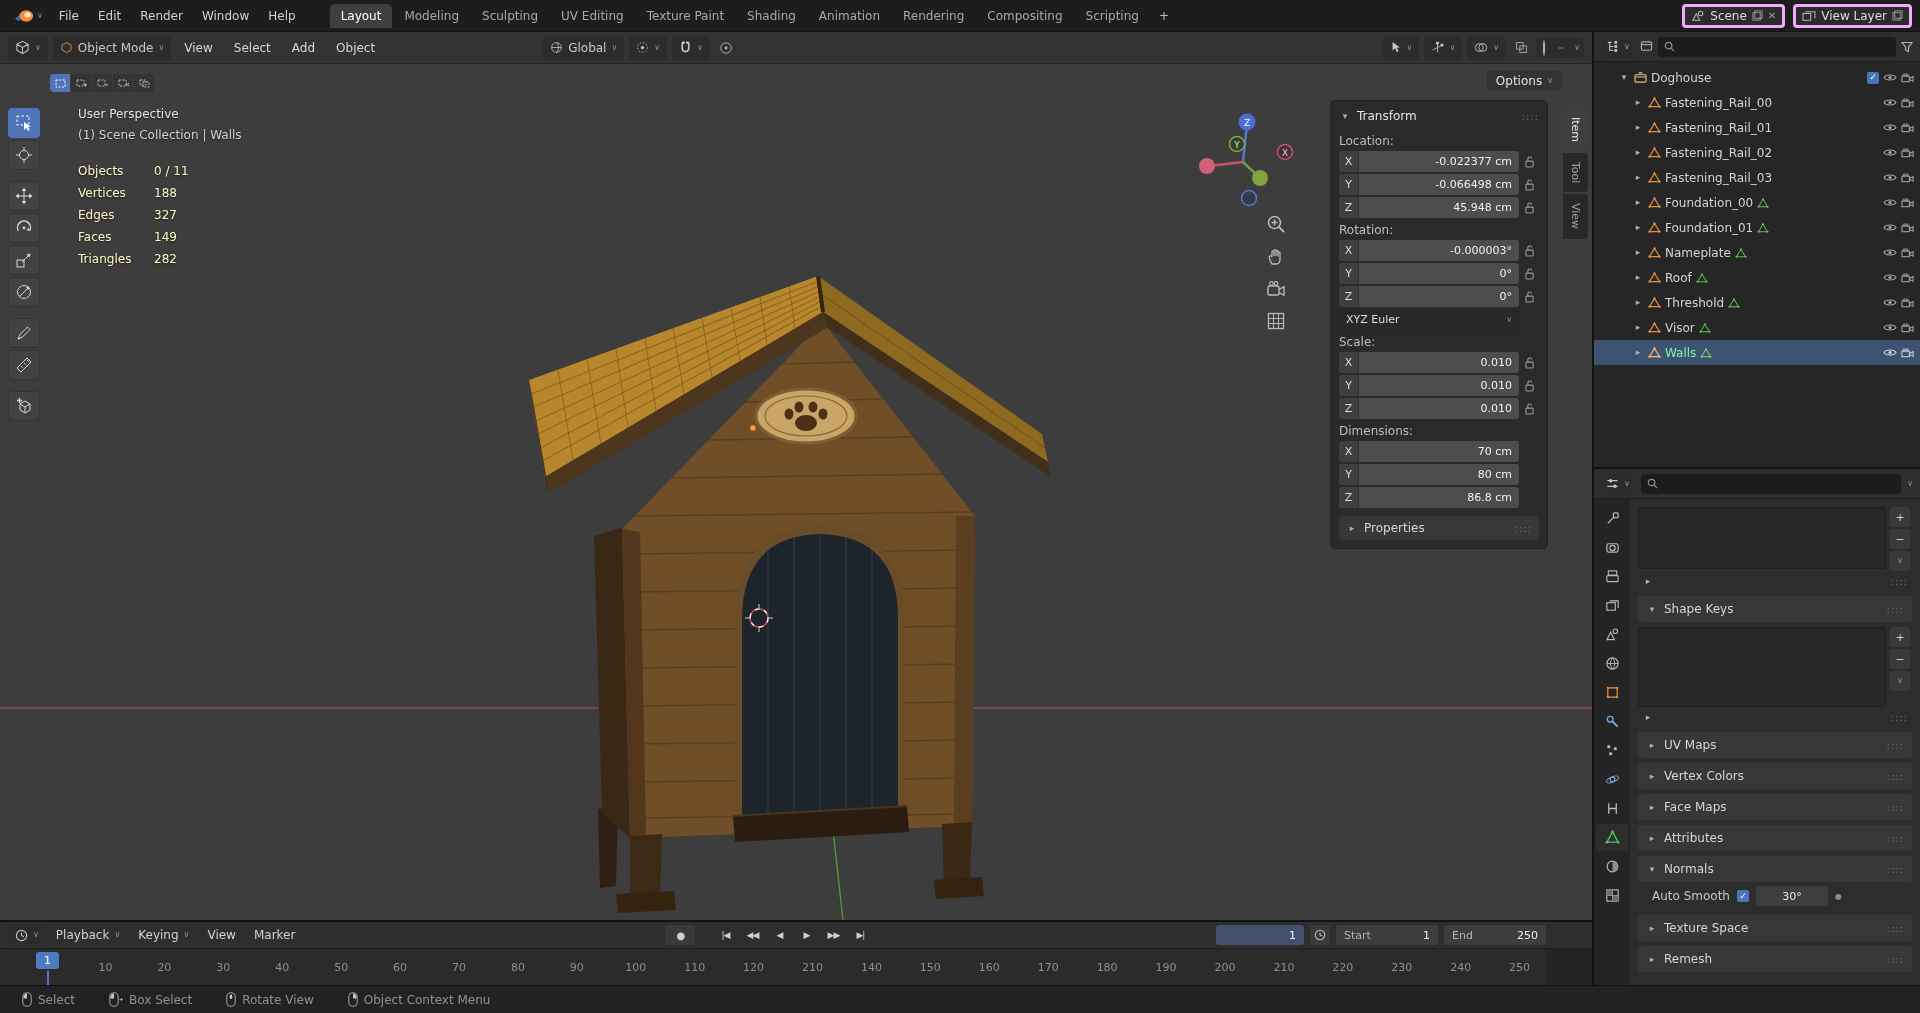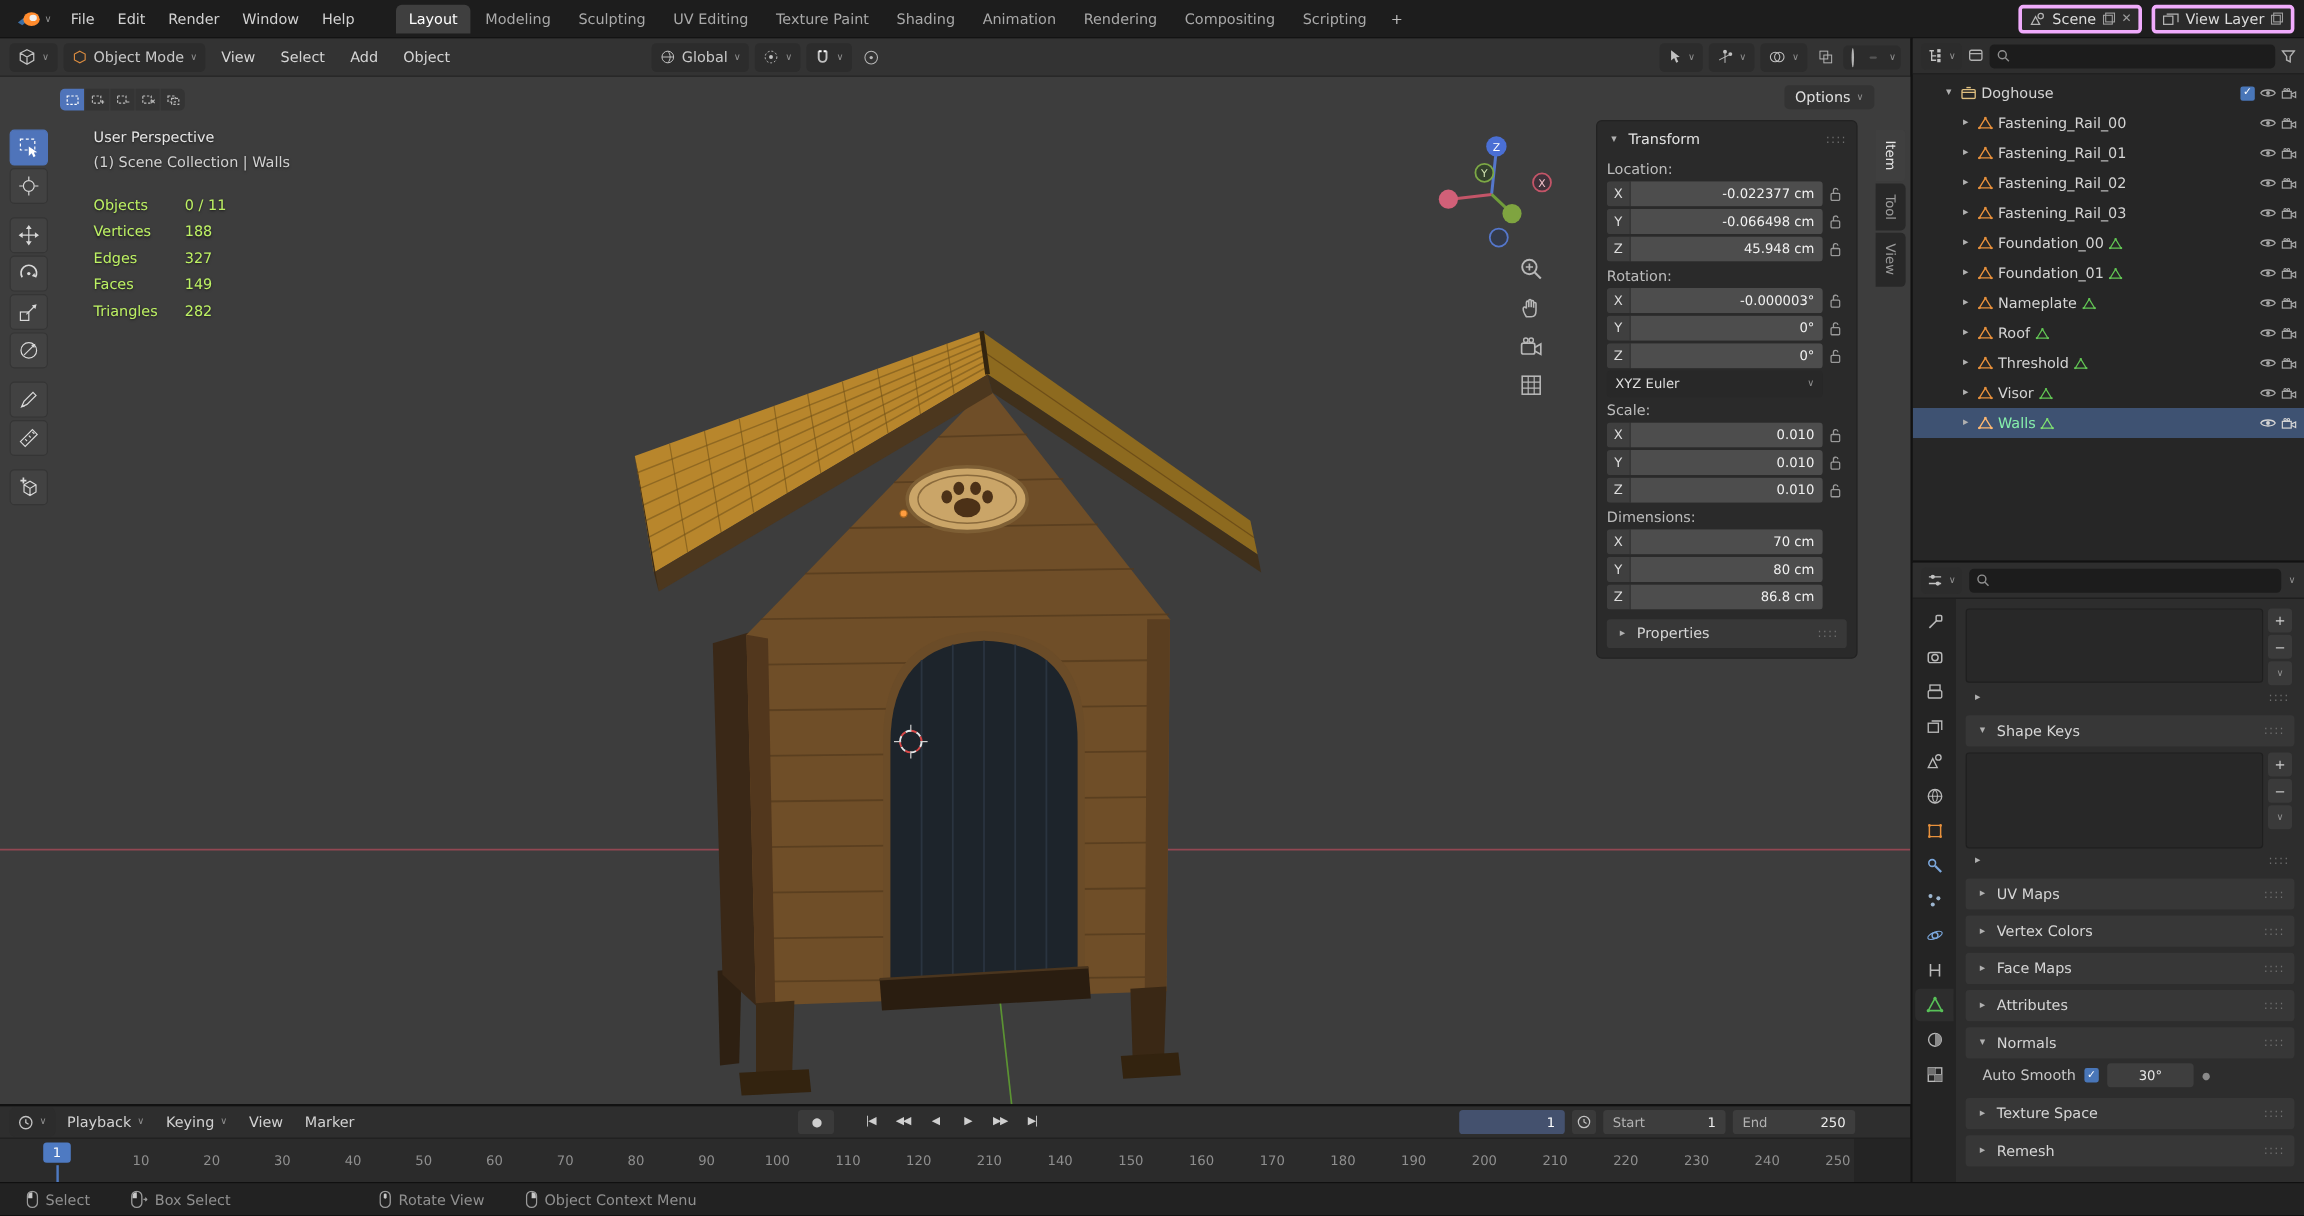--- a/index.html
+++ b/index.html
@@ -46,21 +46,21 @@
 .selmode:last-child{border-radius:0 4px 4px 0}
 .selmode.active{background:#4f74ba}
 .toolbar{position:absolute;left:8px;top:44px;display:flex;flex-direction:column;gap:2px;z-index:4}
 .tool{width:32px;height:30px;background:#424242;border:1px solid #353535;border-radius:4px;display:flex;align-items:center;justify-content:center}
 .tool.active{background:#4f74ba;border-color:#4f74ba}
 .tool-gap{height:7px}
 .vp-info{position:absolute;left:78px;top:40px;z-index:3;text-shadow:0 1px 2px rgba(0,0,0,.55)}
 .vp-info .l1{color:#e6e6e6;line-height:21px}
 .vp-info .l2{color:#d2d2d2;line-height:21px}
 .stats{margin-top:14px}
-.stat-row{display:flex;line-height:22px;color:#bef264}
+.stat-row{display:flex;line-height:22px;color:#fef9c3}
 .stat-row .sl{width:76px}
 .options-btn{position:absolute;right:30px;top:7px;display:flex;align-items:center;gap:5px;background:rgba(46,46,46,.65);border-radius:4px;padding:3px 9px;color:#e0e0e0;z-index:6}
 .gizmo{position:absolute;left:1185px;top:42px;z-index:3}
 .nav-icons{position:absolute;left:1266px;top:150px;display:flex;flex-direction:column;gap:13px;z-index:3}
 
 .npanel{position:absolute;top:36px;right:44px;width:218px;background:rgba(41,41,41,.97);border:1px solid #222;border-radius:5px;padding:6px 8px 8px;z-index:5}
 .np-header{display:flex;align-items:center;gap:6px;color:#e4e4e4;padding:2px 0 6px}
 .np-sec{color:#bdbdbd;margin:5px 0 3px}
 .frow{display:flex;align-items:center;height:21px;margin-bottom:2px}
 .ffield{flex:1;display:flex;height:21px;border-radius:3px;overflow:hidden}
@@ -110,29 +110,29 @@
 .transport{display:flex;align-items:center;gap:3px;margin-left:360px}
 .tp{min-width:24px;height:20px;display:flex;align-items:center;justify-content:center;color:#cfcfcf;font-size:9px;letter-spacing:-1px;border-radius:3px}
 .tp.rec{background:#3a3a3a;width:30px;font-size:10px}
 .tl-fields{margin-left:auto;display:flex;align-items:center;gap:6px;padding-right:38px}
 .cur-frame{width:88px;height:20px;background:#44516e;border-radius:3px;display:flex;align-items:center;justify-content:flex-end;padding:0 8px;color:#fff;font-size:11px}
 .se-field{width:102px;height:20px;background:#3d3d3d;border-radius:3px;display:flex;align-items:center;justify-content:space-between;padding:0 8px;font-size:11px}
 .se-field .k{color:#b2b2b2}
 .se-field .v{color:#eee}
 .tl-ruler{flex:1;position:relative;background:#242424}
 .tl-range{position:absolute;left:0;top:0;bottom:0;width:1545px;background:#2b2b2b}
-.ticks{position:absolute;left:88px;width:1473px;top:0;bottom:0;display:flex;justify-content:space-between;align-items:center}
+.ticks{position:absolute;left:76px;width:1473px;top:0;bottom:0;display:flex;justify-content:space-between;align-items:center}
 .tick{width:60px;text-align:center;color:#8f8f8f;font-size:11px}
 .playhead{position:absolute;left:36px;top:3px;background:#4e7ac2;border-radius:3px;padding:2px 8px;color:#fff;font-size:11px;z-index:2}
 .ph-line{position:absolute;left:47px;top:22px;bottom:0;width:2px;background:#4e7ac2}
 
 .statusbar{height:28px;flex:none;display:flex;align-items:center;background:#222;border-top:1px solid #101010;padding:0 12px;color:#909090}
 .sb-item{display:flex;align-items:center;gap:6px;margin-right:34px}
 .sb-item.m1{margin-left:10px}
-.sb-item.m2{margin-left:90px}
+.sb-item.m2{}
 .sb-item.m3{}
 .sb-stats{margin-left:auto;color:#8b8b8b;white-space:nowrap}
 </style>
 </head>
 <body>
 
 <div class="app">
 
   <div class="topbar">
     <div class="logo-btn">

